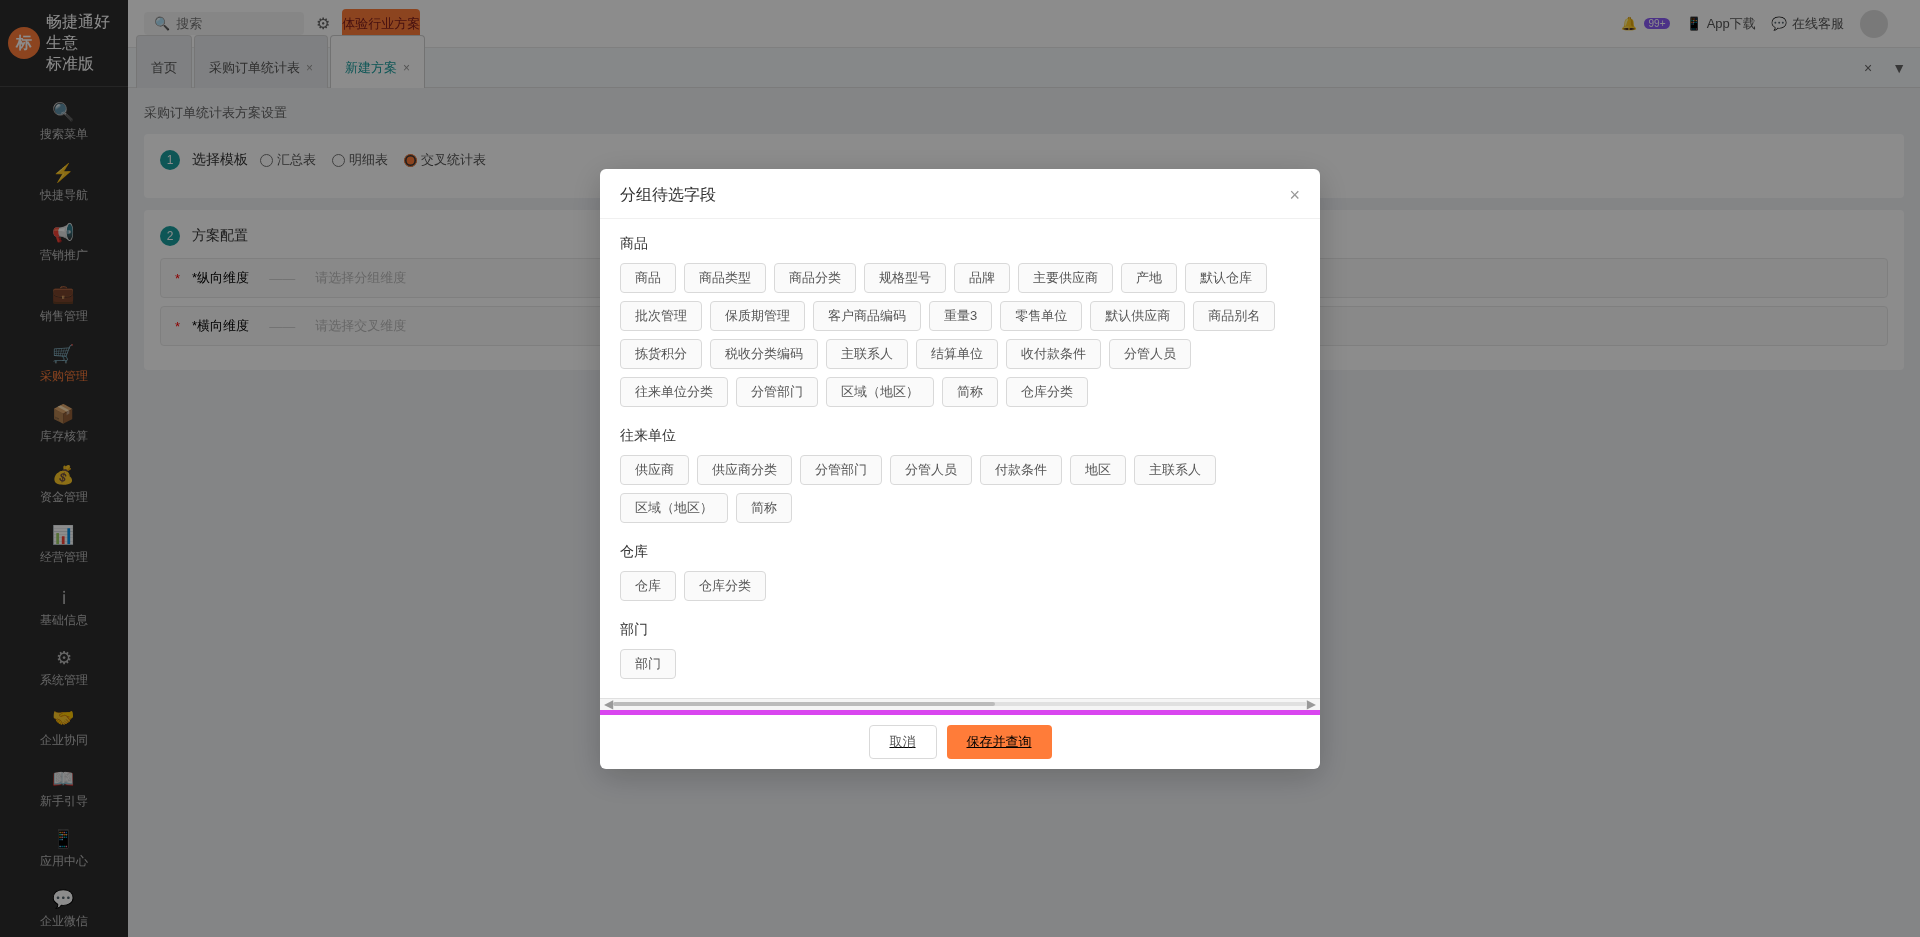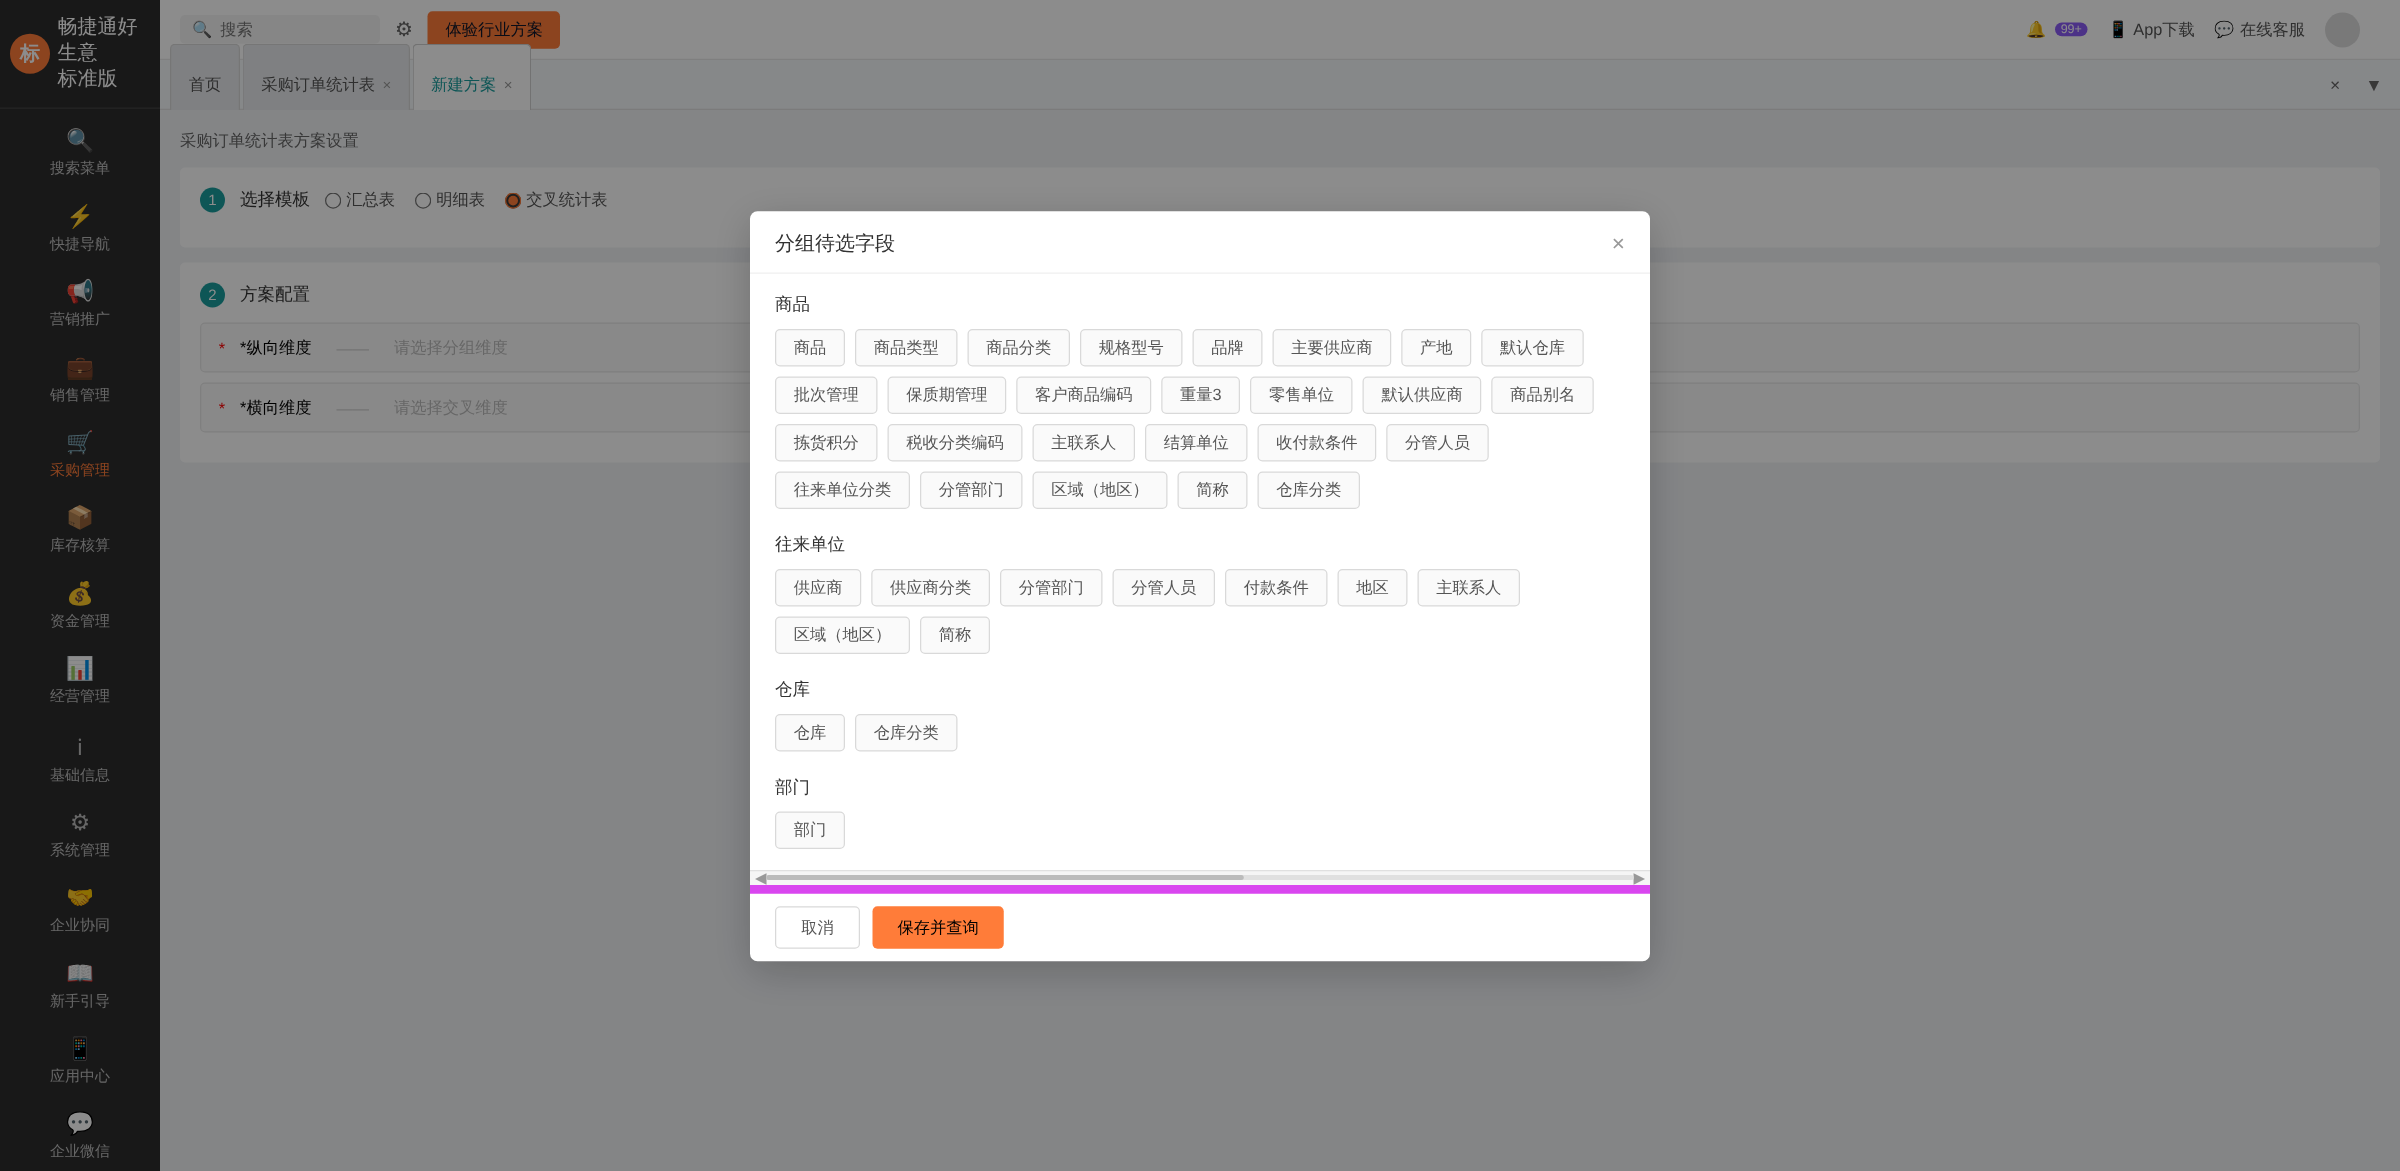--- a/index.html
+++ b/index.html
@@ -19,21 +19,21 @@
 
     
     .main-area { flex: 1; display: flex; flex-direction: column; overflow: hidden; }
 
     
     .topbar { height: 48px; background: #fff; display: flex; align-items: center; justify-content: space-between; padding: 0 16px; border-bottom: 1px solid #e8e8e8; flex-shrink: 0; }
     .topbar-left { display: flex; align-items: center; gap: 12px; }
     .topbar-search { display: flex; align-items: center; background: #f5f5f5; border-radius: 4px; padding: 4px 10px; gap: 6px; width: 160px; }
     .topbar-search input { border: none; background: transparent; outline: none; font-size: 13px; color: #333; width: 100px; }
     .topbar-gear { background: none; border: none; cursor: pointer; color: #666; font-size: 16px; }
-    .trial-btn { background: #ff7c39; color: #0f172a; border: none; border-radius: 4px; padding: 6px 14px; cursor: pointer; font-size: 13px; }
+    .trial-btn { background: #ff7c39; color: #7f1d1d; border: none; border-radius: 4px; padding: 6px 0; cursor: pointer; font-size: 13px; }
     .topbar-right { display: flex; align-items: center; gap: 16px; color: #555; font-size: 13px; }
     .topbar-right-item { display: flex; align-items: center; gap: 4px; cursor: pointer; }
     .badge { background: #8b5cf6; color: white; border-radius: 10px; padding: 0 5px; font-size: 10px; margin-left: 2px; }
     .avatar { width: 28px; height: 28px; background: #ddd; border-radius: 50%; }
 
     
     .tabs-bar { height: 40px; background: #f5f7fa; display: flex; align-items: center; padding: 0 8px; gap: 2px; border-bottom: 1px solid #e0e0e0; flex-shrink: 0; }
     .tab { display: flex; align-items: center; gap: 6px; padding: 23px 14px; border-radius: 4px 4px 0 0; cursor: pointer; font-size: 13px; color: #555; background: #e8eaed; border: 1px solid #d8d8d8; border-bottom: none; justify-content: center; }
     .tab.active { background: #fff; color: #1a9d9d; border-color: #d0d0d0; }
     .tab-close { color: #999; font-size: 12px; cursor: pointer; }
@@ -54,21 +54,21 @@
     .dim-row { display: flex; align-items: center; gap: 12px; background: #fafafa; border: 1px solid #e8e8e8; padding: 10px 14px; border-radius: 4px; margin-bottom: 8px; }
     .required-star { color: red; }
 
     
     .modal-overlay { position: fixed; inset: 0; background: rgba(0,0,0,0.45); z-index: 100; display: flex; align-items: center; justify-content: center; }
     .modal { background: #fff; border-radius: 6px; width: 720px; max-height: 600px; display: flex; flex-direction: column; overflow: hidden; box-shadow: 0 8px 32px rgba(0,0,0,0.2); }
     .modal-header { display: flex; align-items: center; justify-content: space-between; padding: 16px 20px 12px; border-bottom: 1px solid #f0f0f0; flex-shrink: 0; }
     .modal-title { font-size: 16px; color: #333; font-weight: 500; }
     .modal-close { background: none; border: none; cursor: pointer; color: #999; font-size: 18px; }
     .modal-body { flex: 1; overflow-y: auto; padding: 16px 20px; }
-    .modal-footer { border-top: 7px solid #d946ef; padding: 10px 20px; display: flex; justify-content: flex-start; gap: 10px; flex-shrink: 0; }
+    .modal-footer { border-top: 5px solid #d946ef; padding: 10px 20px; display: flex; justify-content: center; gap: 10px; flex-shrink: 0; text-decoration: underline; }
 
     
     .field-section { margin-bottom: 20px; }
     .field-section-title { font-size: 14px; color: #333; font-weight: 500; margin-bottom: 10px; }
     .field-chips { display: flex; flex-wrap: wrap; gap: 8px; }
     .field-chip { border: 1px solid #d9d9d9; border-radius: 4px; padding: 5px 14px; font-size: 13px; color: #555; cursor: pointer; background: #fafafa; white-space: nowrap; }
 
     
     .btn-cancel { background: #fff; border: 1px solid #d9d9d9; color: #555; padding: 7px 20px; border-radius: 4px; cursor: pointer; font-size: 13px; }
     .btn-primary { background: #ff7c39; border: none; color: #000000; padding: 7px 20px; border-radius: 4px; cursor: pointer; font-size: 13px; }

